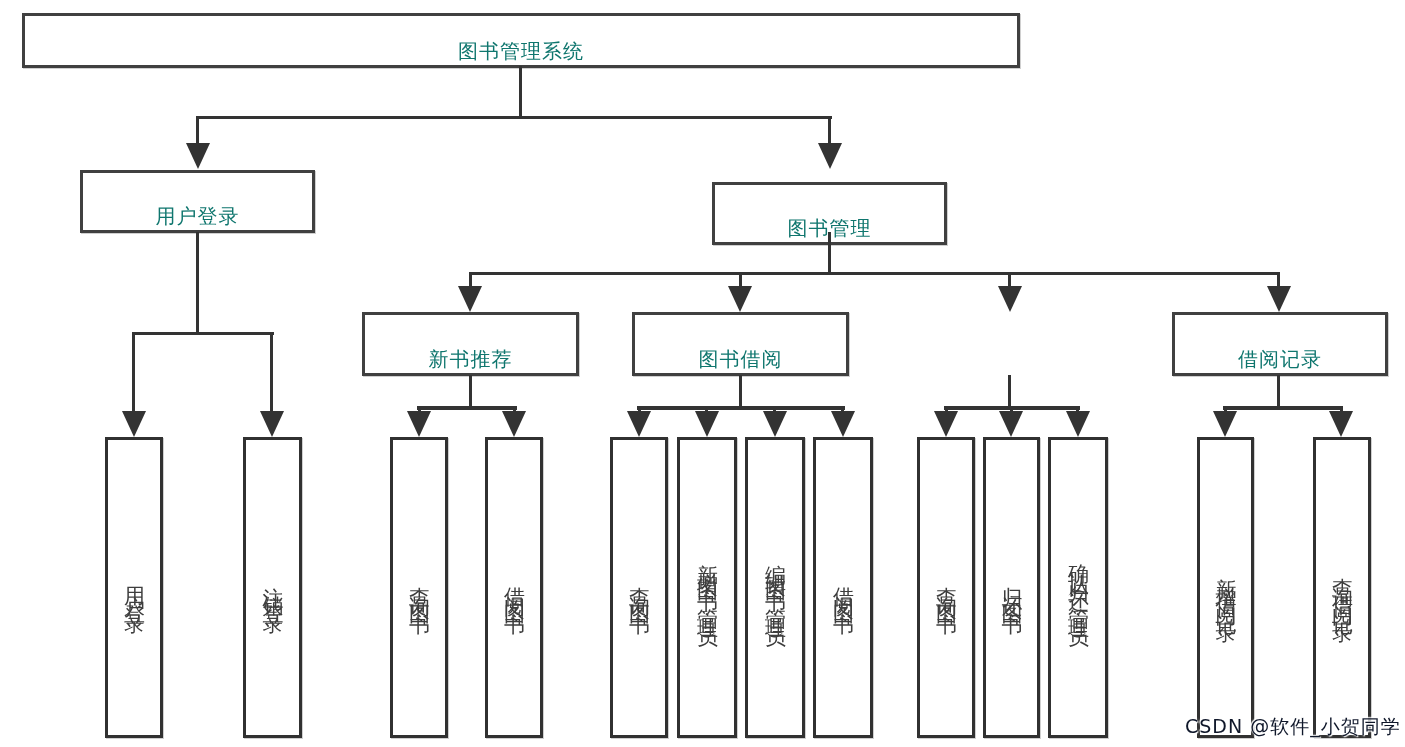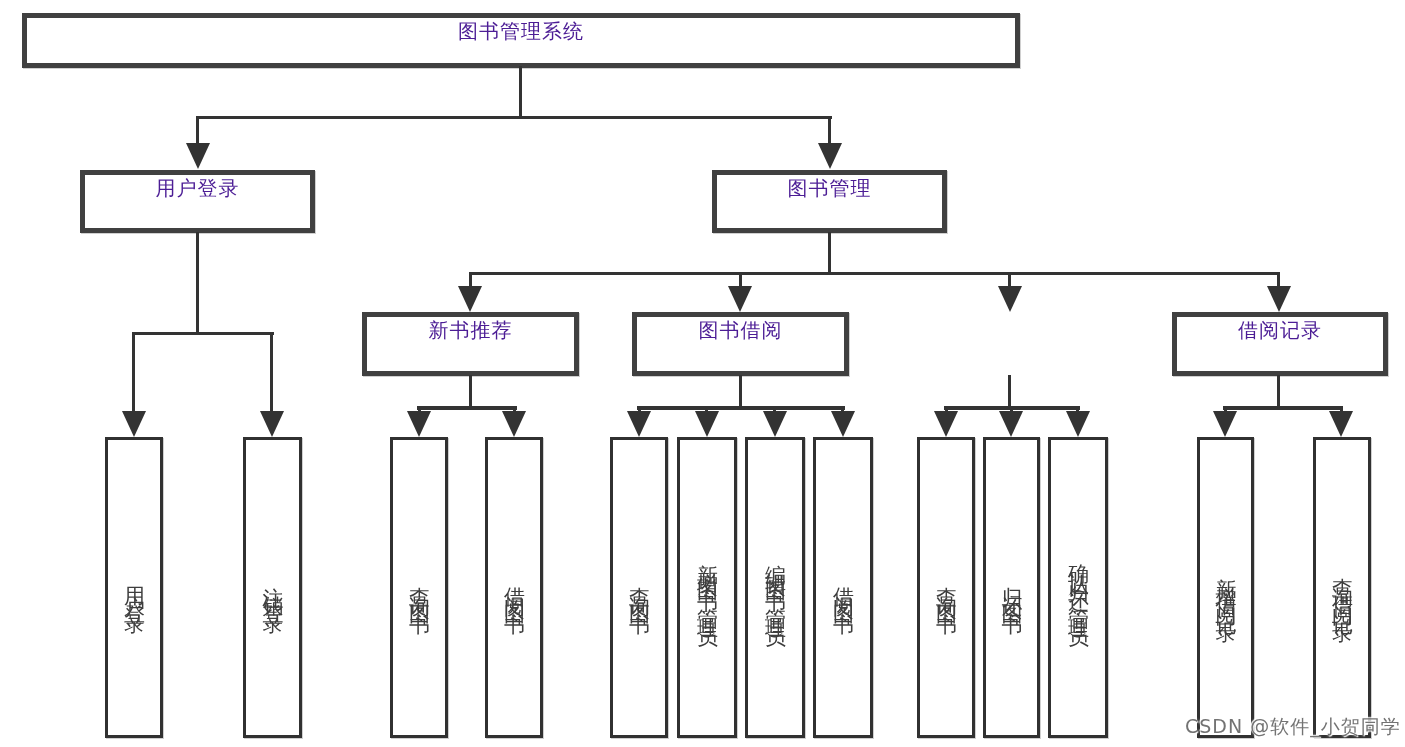--- a/index.html
+++ b/index.html
@@ -6,24 +6,24 @@
   .stage{
     position:relative;
     width:1405px;height:747px;
     background:#ffffff;
     font-family:"DejaVu Sans","Liberation Sans",sans-serif;
     overflow:hidden;
   }
   .hbox{
     position:absolute;
     box-sizing:border-box;
-    border:5px solid #404040;
+    border:3px solid #404040;
     background:#ffffff;
-    display:flex;align-items:flex-start;justify-content:center;
-    font-size:20px;color:#4c1d95;
+    display:flex;align-items:flex-end;justify-content:center;
+    font-size:20px;color:#0f766e;
     letter-spacing:1px;
     box-shadow:1px 1px 0 rgba(120,120,120,.35);
   }
   .vbox{
     position:absolute;
     top:437px;height:301px;
     box-sizing:border-box;
     border:3px solid #313131;
     background:#ffffff;
     display:flex;align-items:center;justify-content:center;
@@ -40,21 +40,21 @@
   .ar{
     position:absolute;width:0;height:0;
     border-left:12px solid transparent;
     border-right:12px solid transparent;
     border-top:26px solid #333333;
   }
   .watermark{
     position:absolute;
     left:1185px;top:714px;
     font-size:19px;
-    color:#737373;
+    color:#0f172a;
     letter-spacing:1px;
     text-shadow:1px 1px 1px #ffffff,-1px -1px 1px #ffffff,0 0 3px #ffffff;
     z-index:6;
     white-space:nowrap;
   }
 </style>
 </head>
 <body>
 
 <div class="stage">
@@ -66,21 +66,21 @@
   <div class="ln" style="left:519px;top:66px;width:3px;height:52px;"></div>
   <div class="ln" style="left:196px;top:116px;width:636px;height:3px;"></div>
   <div class="ln" style="left:196px;top:118px;width:3px;height:28px;"></div>
   <div class="ln" style="left:828px;top:118px;width:3px;height:28px;"></div>
   <div class="ar" style="left:186px;top:143px;"></div>
   <div class="ar" style="left:818px;top:143px;"></div>
 
   <div class="hbox" style="left:80px;top:170px;width:235px;height:63px;">
     <span>用户登录</span>
   </div>
-  <div class="hbox" style="left:712px;top:170px;width:235px;height:63px;">
+  <div class="hbox" style="left:712px;top:182px;width:235px;height:63px;">
     <span>图书管理</span>
   </div>
 
   <div class="ln" style="left:196px;top:232px;width:3px;height:102px;"></div>
   <div class="ln" style="left:132px;top:332px;width:142px;height:3px;"></div>
   <div class="ln" style="left:132px;top:334px;width:3px;height:77px;"></div>
   <div class="ln" style="left:270px;top:334px;width:3px;height:77px;"></div>
   <div class="ar" style="left:122px;top:411px;"></div>
   <div class="ar" style="left:260px;top:411px;"></div>
 

